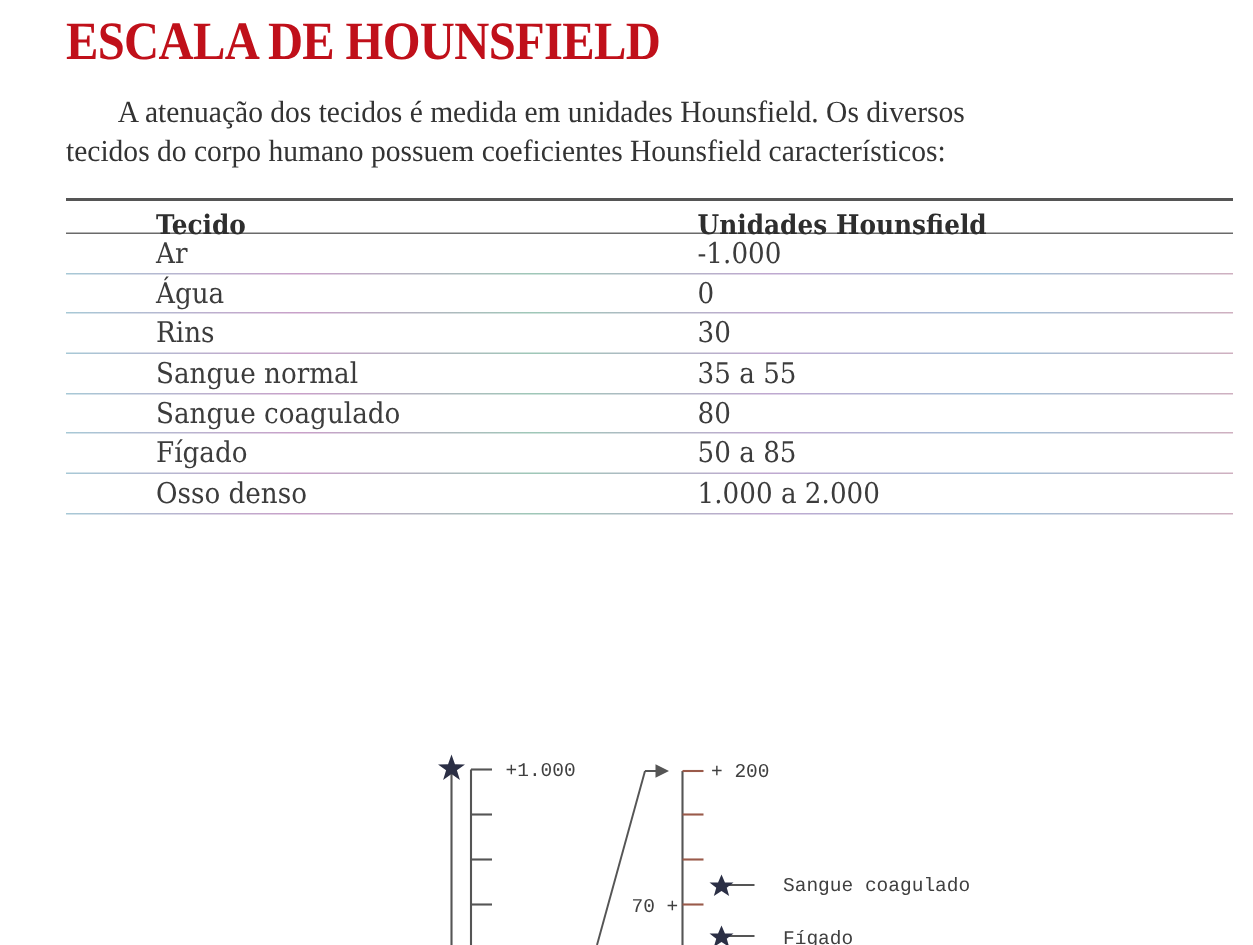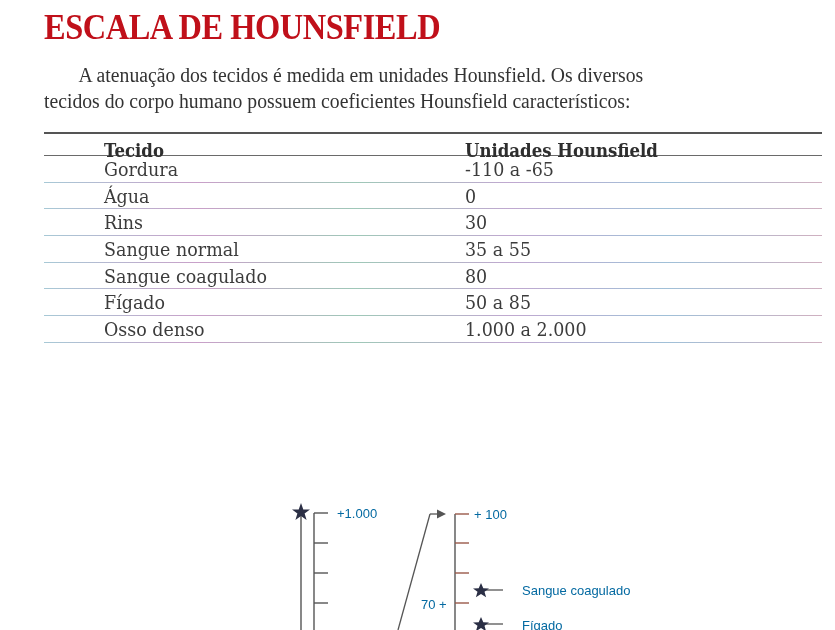--- a/index.html
+++ b/index.html
@@ -31,43 +31,43 @@
       position: absolute; top: 2px; font-size: 19px; color: #3c3c3c; white-space: nowrap;
       font-family: "DejaVu Serif", serif; transform: scaleX(0.92); transform-origin: left top;
     }
     .row.header .cell { top: 6px; font-weight: bold; font-size: 18px; color: #2e2e2e; }
     .cell.c1 { left: 60px; }
     .cell.c2 { left: 421px; }
 
     .diagram { position: absolute; left: 0; top: 490px; width: 835px; height: 140px; }
     .diagram svg { position: absolute; left: 0; top: 0; }
     .dlabel {
-      position: absolute; font-family: Liberation Sans, sans-serif; font-size: 13px; color: #0369a1;
+      position: absolute; font-family: Liberation Mono, monospace; font-size: 13px; color: #404040;
       white-space: nowrap;
     }
   </style>
 </head>
 <body>
 
 <div class="title">ESCALA DE HOUNSFIELD</div>
 
 <div class="intro">
   <span class="indent"></span><span>A atenuação dos tecidos é medida em unidades Hounsfield. Os diversos</span><br>
   <span>tecidos do corpo humano possuem coeficientes Hounsfield característicos:</span>
 </div>
 
 <div class="table">
   <div class="rule-top"></div>
   <div class="row header">
     <span class="cell c1">Tecido</span>
     <span class="cell c2">Unidades Hounsfield</span>
   </div>
   <div class="row">
-    <span class="cell c1">Gordura</span>
-    <span class="cell c2">-110 a -65</span>
+    <span class="cell c1">Ar</span>
+    <span class="cell c2">-1.000</span>
   </div>
   <div class="row">
     <span class="cell c1">Água</span>
     <span class="cell c2">0</span>
   </div>
   <div class="row">
     <span class="cell c1">Rins</span>
     <span class="cell c2">30</span>
   </div>
   <div class="row">
@@ -112,17 +112,17 @@
     <line x1="455" y1="113" x2="469" y2="113" stroke="#9a5a4a" stroke-width="1.4"></line>
 
     <line x1="478" y1="100" x2="503" y2="100" stroke="#555" stroke-width="1.3"></line>
     <polygon points="481,93 483.3,98.3 489,98.4 484.5,101.8 486.1,107.3 481,104 475.9,107.3 477.5,101.8 473,98.4 478.7,98.3" fill="#2b2f45"></polygon>
 
     <line x1="478" y1="134" x2="503" y2="134" stroke="#555" stroke-width="1.3"></line>
     <polygon points="481,127 483.3,132.3 489,132.4 484.5,135.8 486.1,141.3 481,138 475.9,141.3 477.5,135.8 473,132.4 478.7,132.3" fill="#2b2f45"></polygon>
   </svg>
 
   <span class="dlabel" style="left:337px; top:16px;">+1.000</span>
-  <span class="dlabel" style="left:474px; top:17px;">+ 100</span>
+  <span class="dlabel" style="left:474px; top:17px;">+ 200</span>
   <span class="dlabel" style="left:421px; top:107px;">70 +</span>
   <span class="dlabel" style="left:522px; top:93px;">Sangue coagulado</span>
   <span class="dlabel" style="left:522px; top:128px;">Fígado</span>
 </div>
 
 </body></html>

